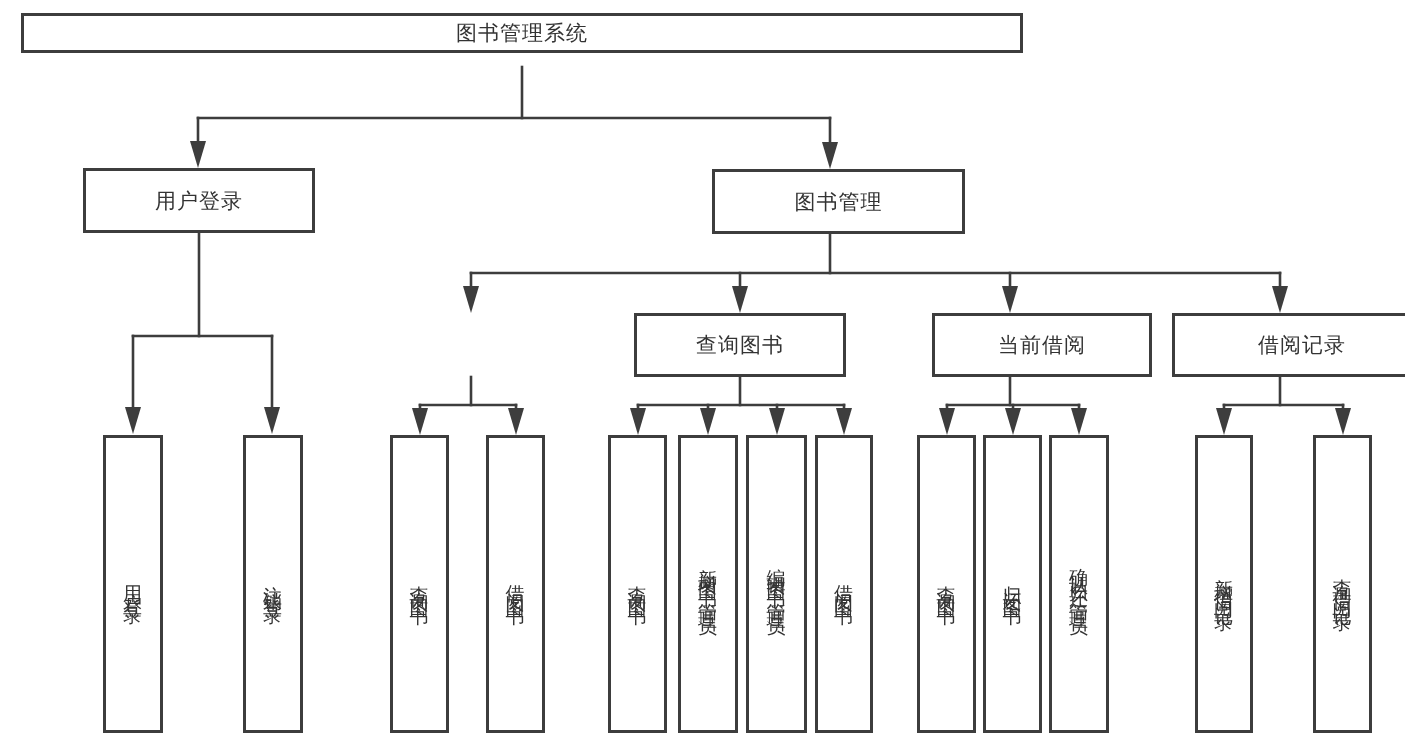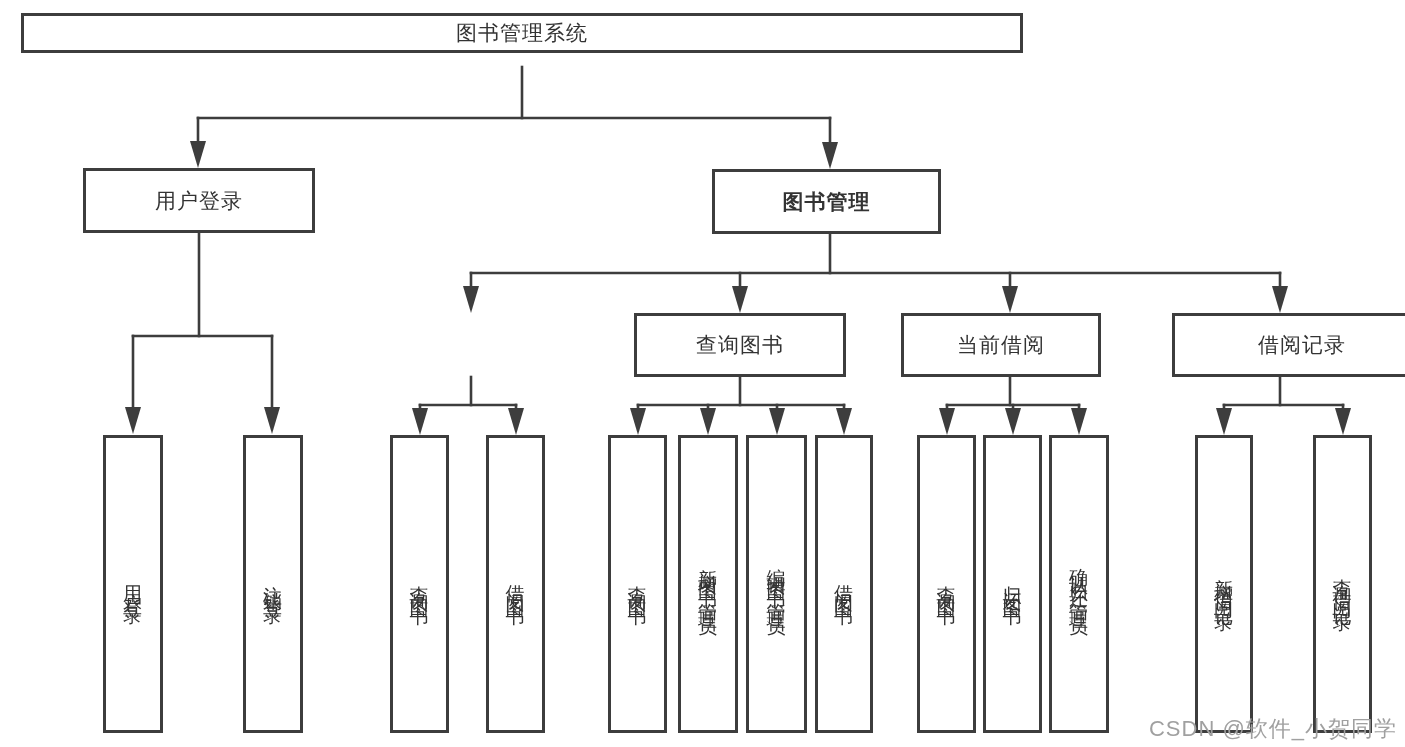--- a/index.html
+++ b/index.html
@@ -130,28 +130,28 @@
     </g>
   </svg>
 
   <div class="node h" style="left:21px;top:13px;width:1002px;height:40px;">
     <span>图书管理系统</span>
   </div>
 
   <div class="node h" style="left:83px;top:168px;width:232px;height:65px;">
     <span>用户登录</span>
   </div>
-  <div class="node h" style="left:712px;top:169px;width:229px;height:65px;font-weight:bold;">
+  <div class="node h" style="left:712px;top:169px;width:253px;height:65px;">
     <span>图书管理</span>
   </div>
 
   <div class="node h" style="left:634px;top:313px;width:212px;height:64px;">
     <span>查询图书</span>
   </div>
-  <div class="node h" style="left:901px;top:313px;width:200px;height:64px;">
+  <div class="node h" style="left:932px;top:313px;width:220px;height:64px;">
     <span>当前借阅</span>
   </div>
   <div class="node h" style="left:1172px;top:313px;width:260px;height:64px;">
     <span>借阅记录</span>
   </div>
 
   <div class="node leaf" style="left:103px;top:435px;width:60px;height:298px;">
     <span class="vtext">用户登录</span>
   </div>
   <div class="node leaf" style="left:243px;top:435px;width:60px;height:298px;">
@@ -188,15 +188,14 @@
     <span class="vtext">确认归还（管理员）</span>
   </div>
 
   <div class="node leaf" style="left:1195px;top:435px;width:58px;height:298px;">
     <span class="vtext">新增借阅记录</span>
   </div>
   <div class="node leaf" style="left:1313px;top:435px;width:59px;height:298px;">
     <span class="vtext">查询借阅记录</span>
   </div>
 
-  <div class="watermark">CSDN @软件_小贺同学</div>
 
 </div>
 
 </body></html>

